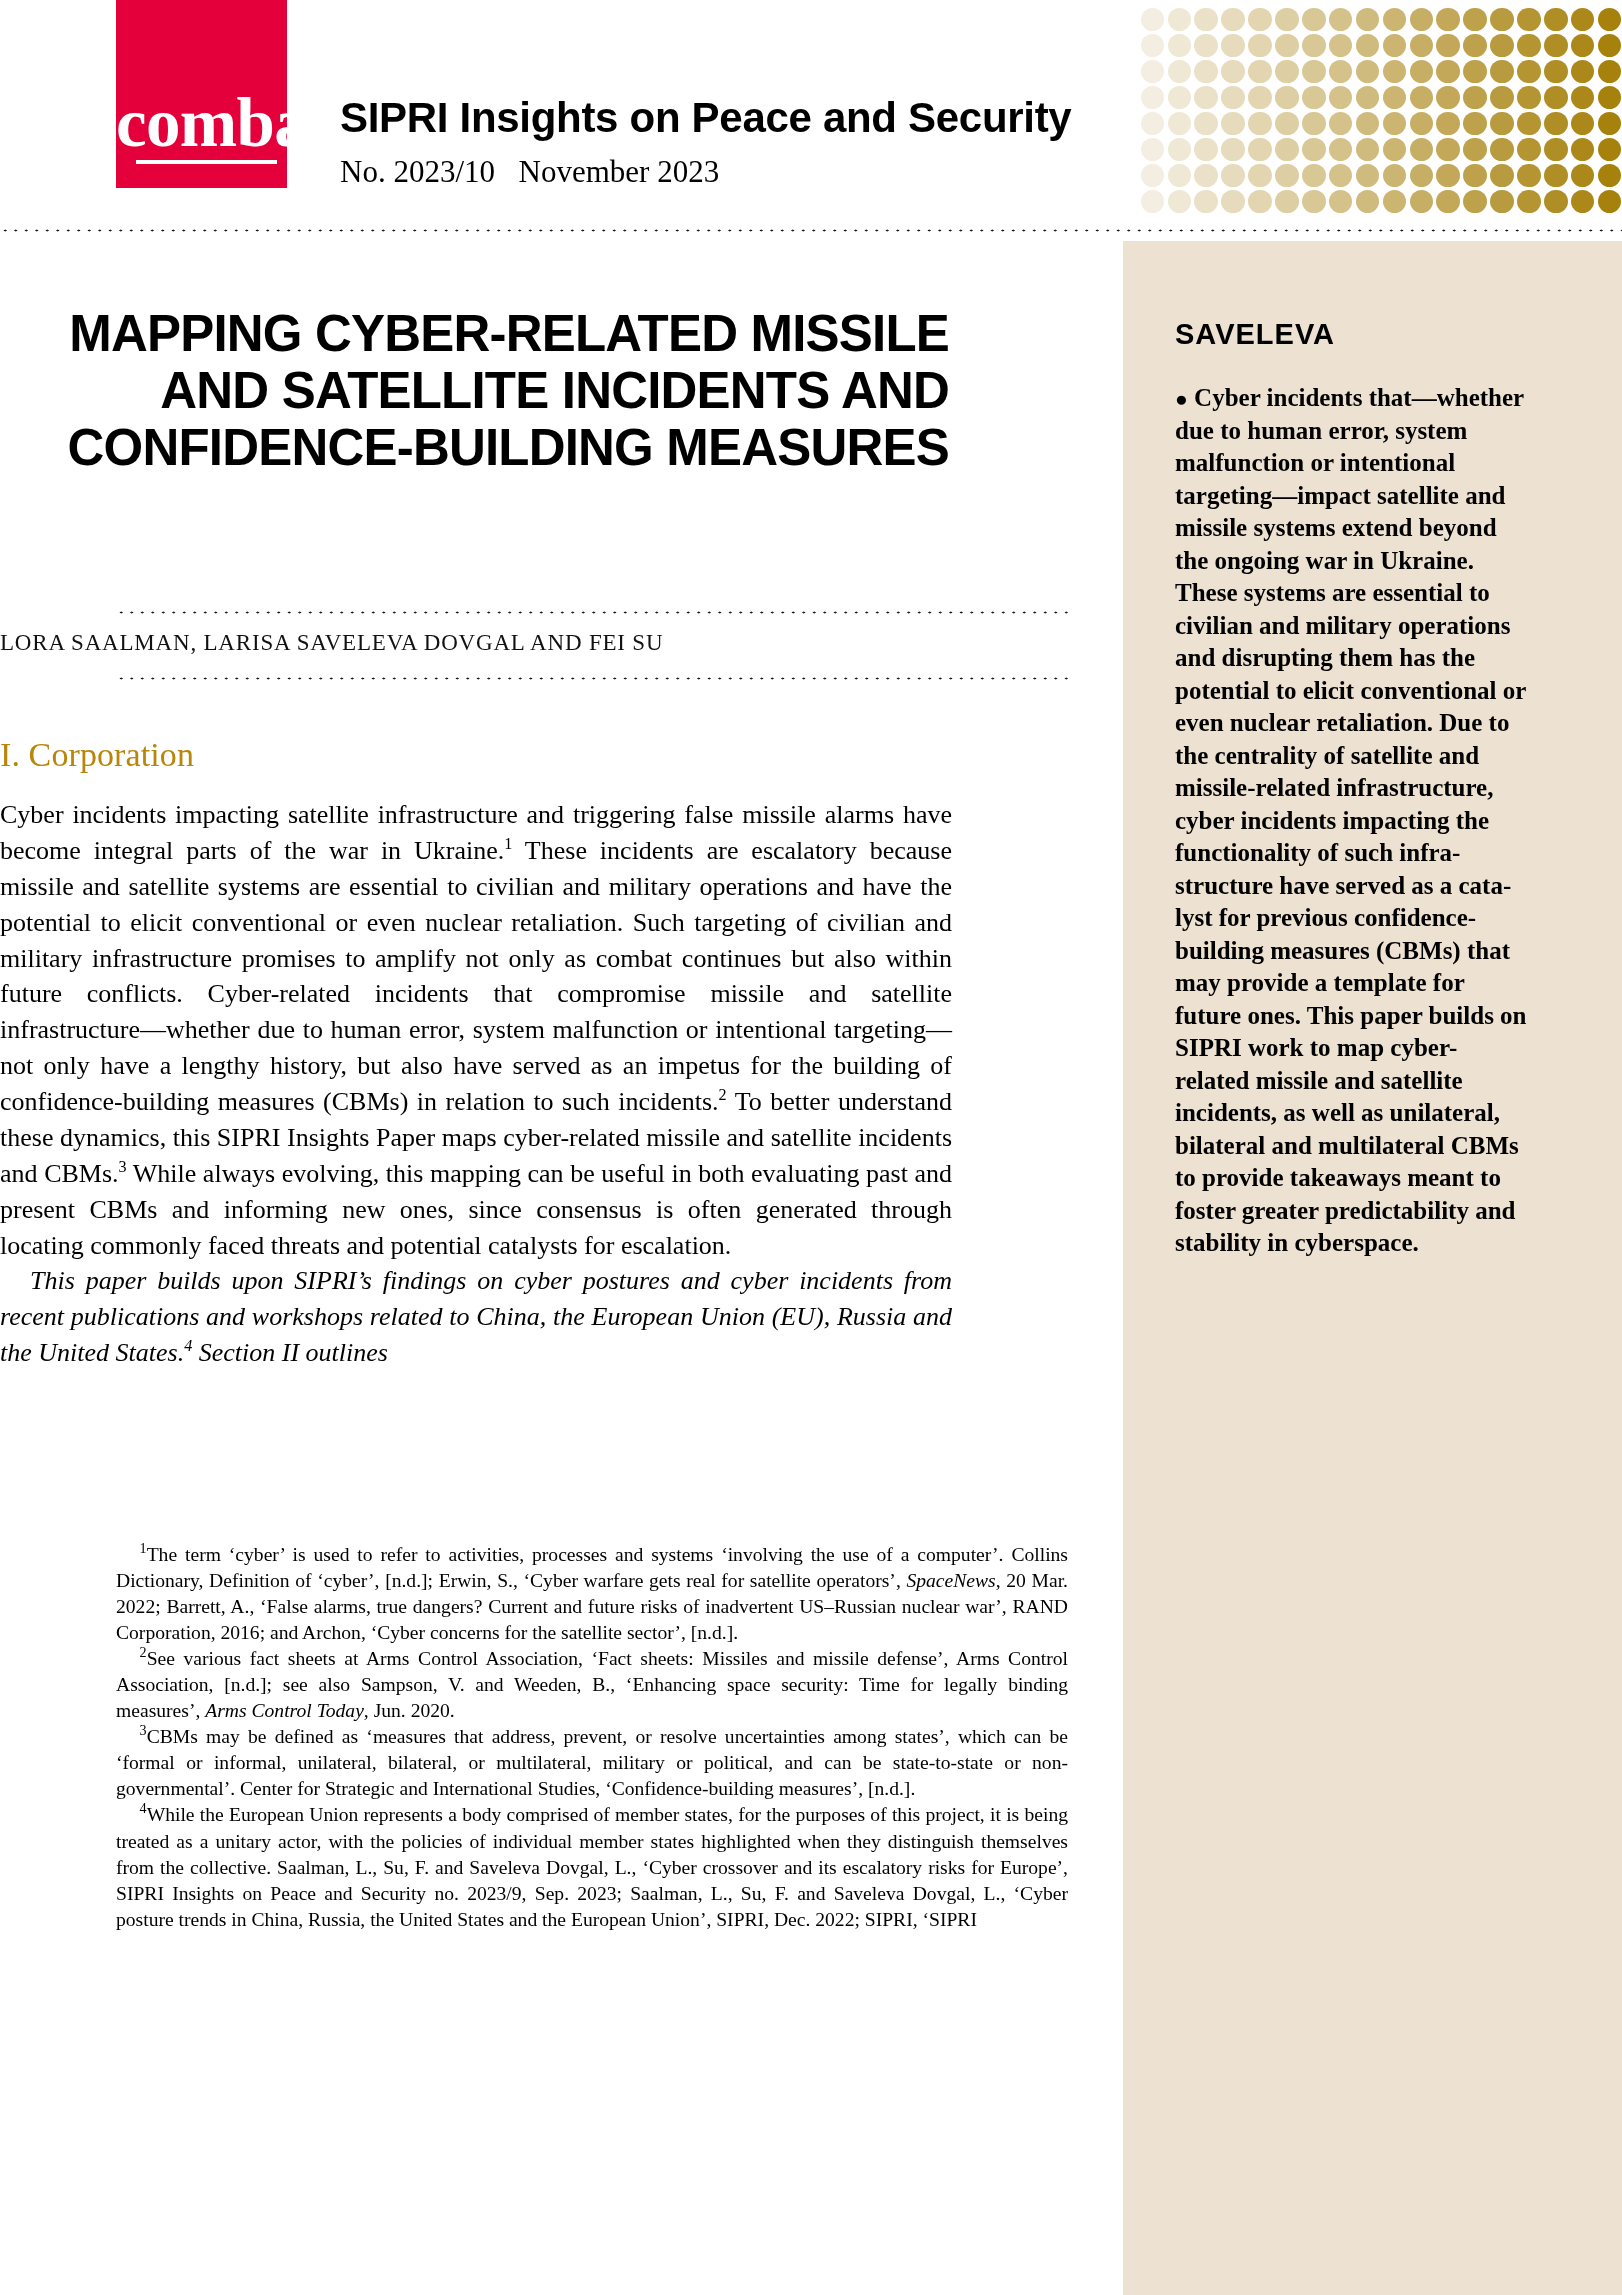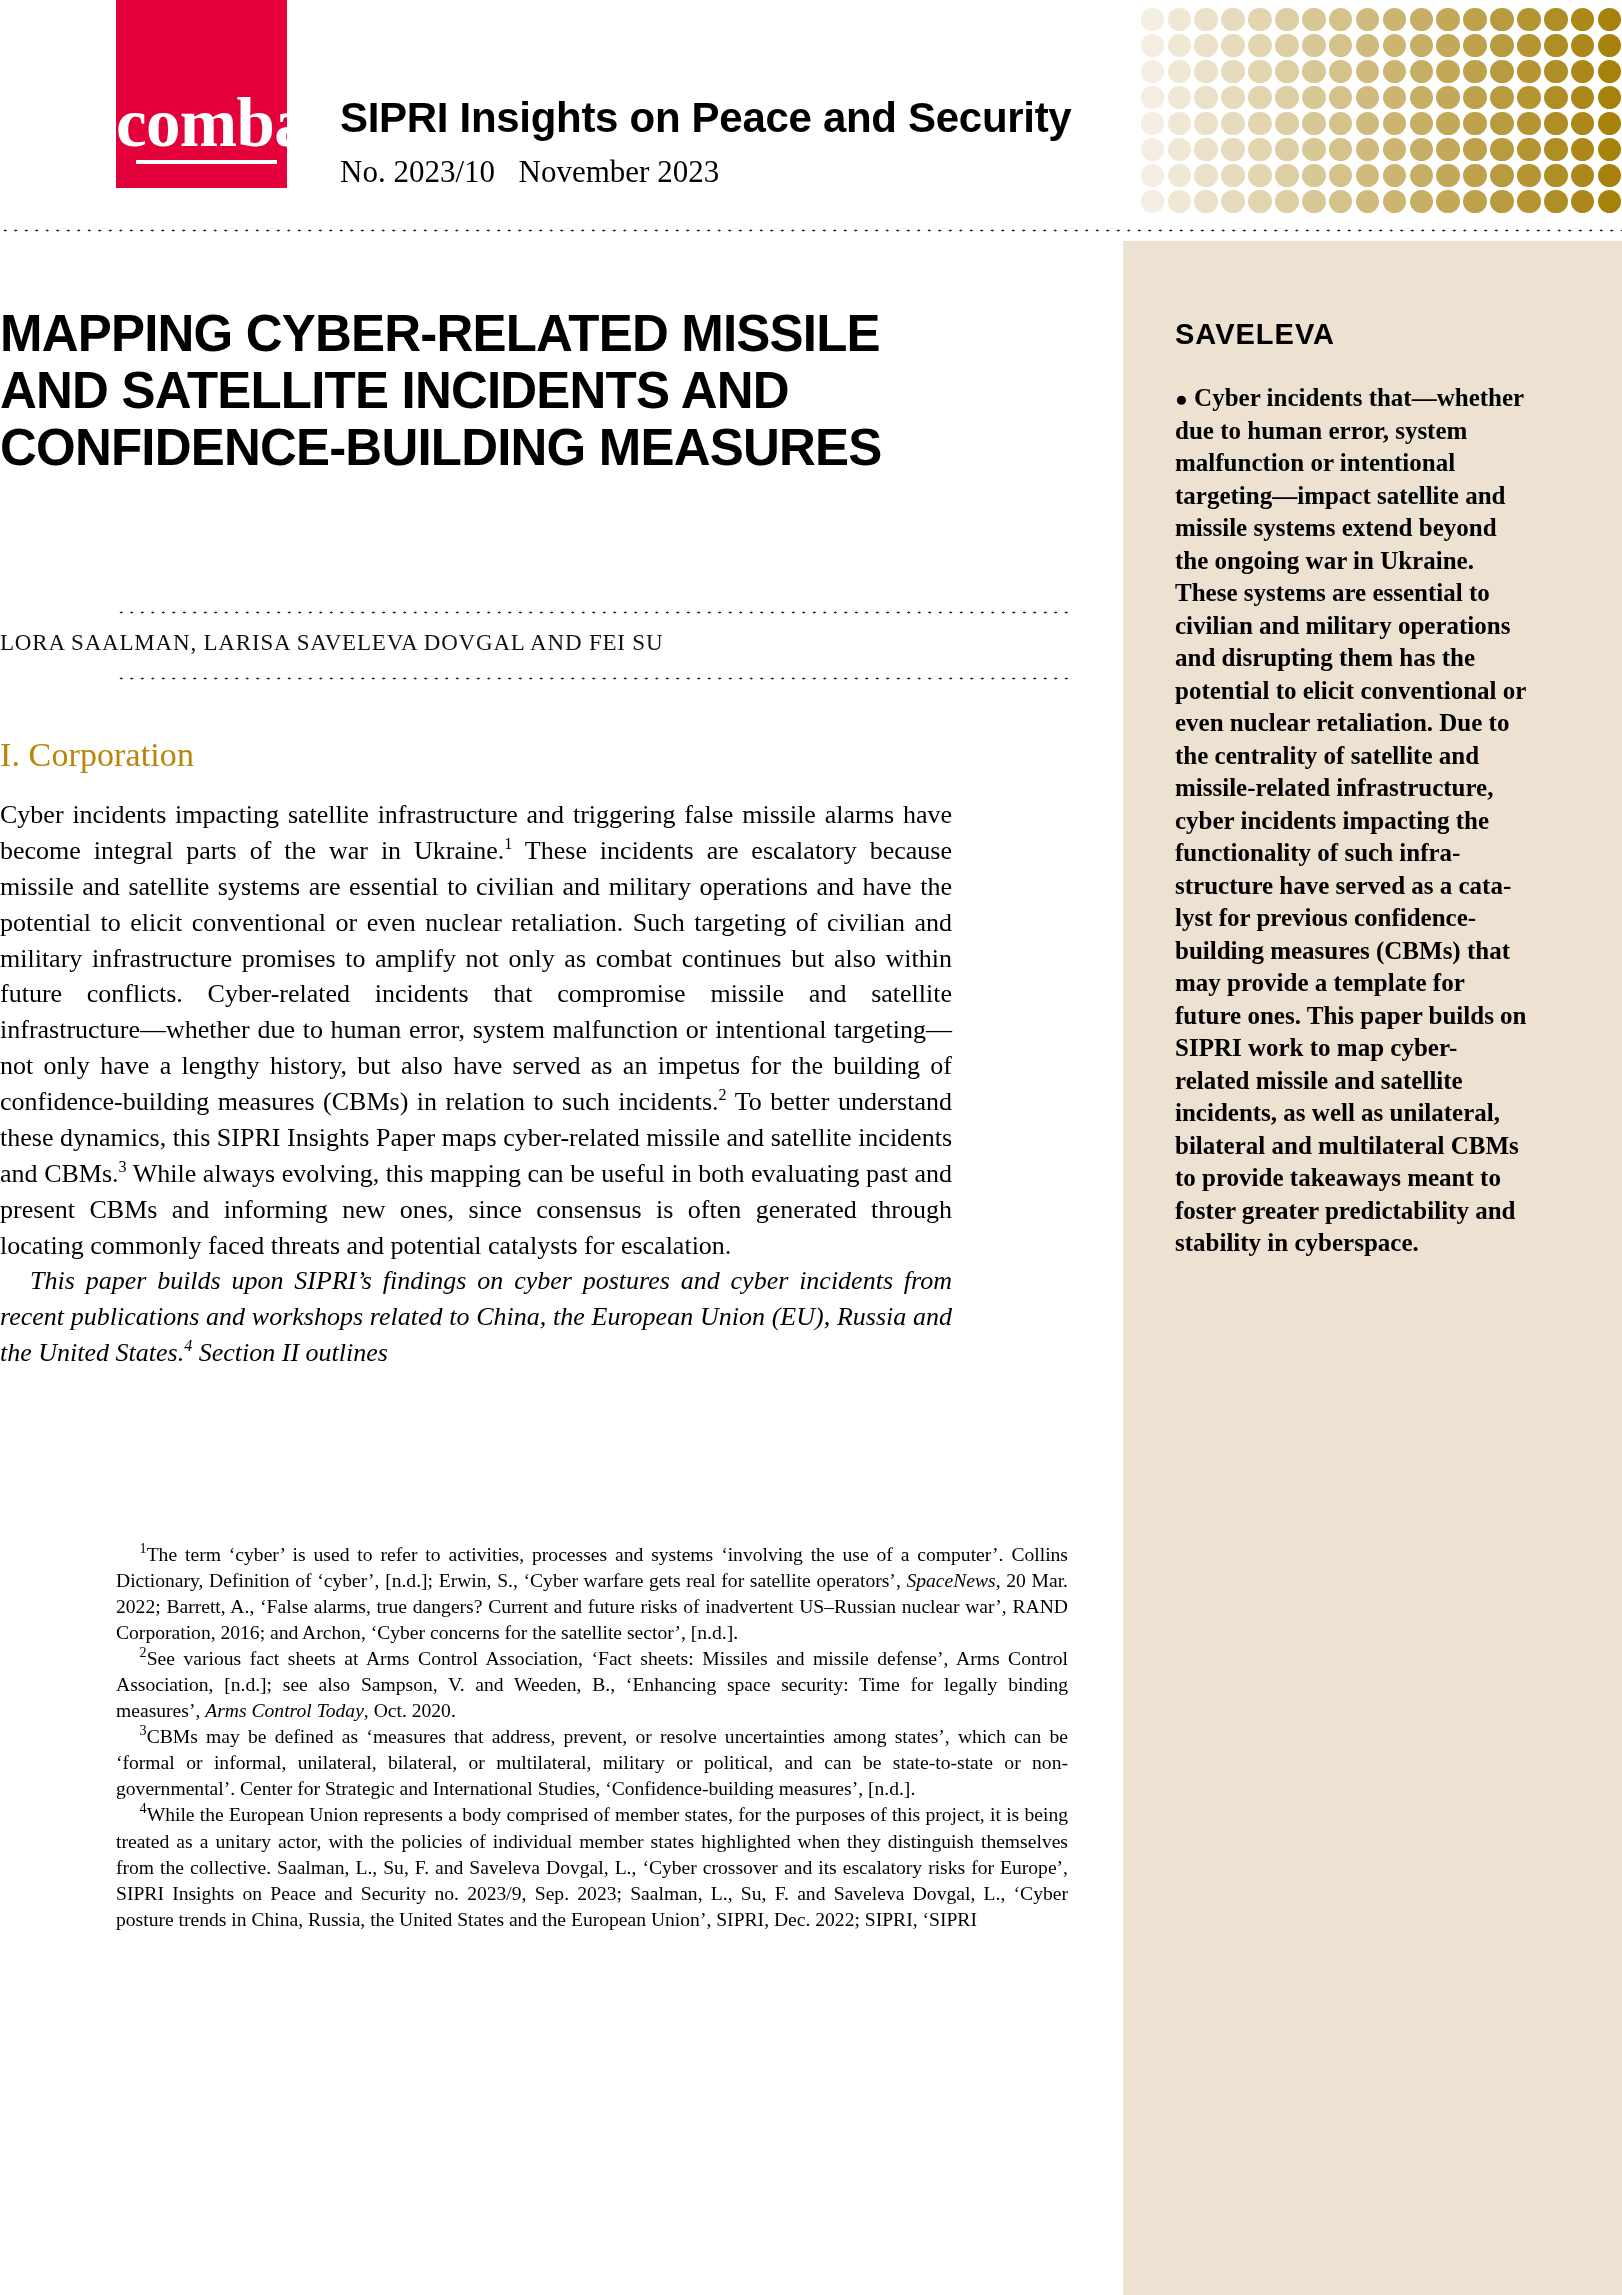--- a/index.html
+++ b/index.html
@@ -85,20 +85,21 @@
   #doc-title {
     position:absolute; left:0; top:305px;
     width:949px;
     font-family:"Liberation Sans", sans-serif;
     font-weight:700;
     font-size:51px;
     line-height:1.12;
     letter-spacing:-0.8px;
     color:#000;
     text-transform:uppercase;
+    text-align:right;
   }
 
   #authors {
     position:absolute; left:0; top:630px;
     width:949px;
     font-family:"Liberation Serif", serif;
     font-size:23px;
     letter-spacing:0.8px;
     color:#111;
     text-transform:uppercase;
@@ -341,21 +342,21 @@
 
 <div id="section-heading">I. Corporation</div>
 
 <div id="body-copy">
   <p><span>Cyber incidents impacting satellite infrastructure and triggering false missile alarms have become integral parts of the war in Ukraine.</span><sup>1</sup><span> These incidents are escalatory because missile and satellite systems are essential to civilian and military operations and have the potential to elicit conventional or even nuclear retaliation. Such targeting of civilian and military infra­structure promises to amplify not only as combat continues but also within future conflicts. Cyber-related incidents that compromise missile and satel­lite infrastructure—whether due to human error, system malfunction or intentional targeting—not only have a lengthy history, but also have served as an impetus for the building of confidence-building measures (CBMs) in relation to such incidents.</span><sup>2</sup><span> To better understand these dynamics, this SIPRI Insights Paper maps cyber-related missile and satellite incidents and CBMs.</span><sup>3</sup><span> While always evolving, this mapping can be useful in both evaluating past and present CBMs and informing new ones, since consensus is often gener­ated through locating commonly faced threats and potential catalysts for escalation.</span></p>
   <p class="indent"><span>This paper builds upon SIPRI’s findings on cyber postures and cyber incidents from recent publications and workshops related to China, the European Union (EU), Russia and the United States.</span><sup>4</sup><span> Section II outlines</span></p>
 </div>
 
 <div id="footnotes">
     <p><span class="fnum">1</span><span>The term ‘cyber’ is used to refer to activities, processes and systems ‘involving the use of a computer’. Collins Dictionary, Definition of ‘cyber’, [n.d.]; Erwin, S., ‘Cyber warfare gets real for satellite operators’, </span><i>SpaceNews</i><span>, 20 Mar. 2022; Barrett, A., ‘False alarms, true dangers? Current and future risks of inadvertent US–Russian nuclear war’, RAND Corporation, 2016; and Archon, ‘Cyber concerns for the satellite sector’, [n.d.].</span></p>
-    <p><span class="fnum">2</span><span>See various fact sheets at Arms Control Association, ‘Fact sheets: Missiles and missile defense’, Arms Control Association, [n.d.]; see also Sampson, V. and Weeden, B., ‘Enhancing space security: Time for legally binding measures’, </span><i>Arms Control Today</i><span>, Oct. 2020.</span></p>
+    <p><span class="fnum">2</span><span>See various fact sheets at Arms Control Association, ‘Fact sheets: Missiles and missile defense’, Arms Control Association, [n.d.]; see also Sampson, V. and Weeden, B., ‘Enhancing space security: Time for legally binding measures’, </span><i>Arms Control Today</i><span>, Jun. 2020.</span></p>
     <p><span class="fnum">3</span><span>CBMs may be defined as ‘measures that address, prevent, or resolve uncertainties among states’, which can be ‘formal or informal, unilateral, bilateral, or multilateral, military or political, and can be state-to-state or non-governmental’. Center for Strategic and International Studies, ‘Confidence-building measures’, [n.d.].</span></p>
     <p><span class="fnum">4</span><span>While the European Union represents a body comprised of member states, for the purposes of this project, it is being treated as a unitary actor, with the policies of individual member states highlighted when they distinguish themselves from the collective. Saalman, L., Su, F. and Saveleva Dovgal, L., ‘Cyber crossover and its escalatory risks for Europe’, SIPRI Insights on Peace and Security no. 2023/9, Sep. 2023; Saalman, L., Su, F. and Saveleva Dovgal, L., ‘Cyber posture trends in China, Russia, the United States and the European Union’, SIPRI, Dec. 2022; SIPRI, ‘SIPRI</span></p>
   </div>
 
 <div id="sidebar">
   <div id="summary-label">SAVELEVA</div>
   <div id="summary-body">
     <span id="summary-bullet">●</span>
     <span>Cyber incidents that—whether due to human error, system malfunction or inten­tional targeting—impact satel­lite and missile systems extend beyond the ongoing war in Ukraine. These systems are essential to civilian and mili­tary operations and disrupting them has the potential to elicit conventional or even nuclear retaliation. Due to the central­ity of satellite and missile-related infrastructure, cyber incidents impacting the functionality of such infra­structure have served as a cata­lyst for previous confidence-building measures (CBMs) that may provide a template for future ones. This paper builds on SIPRI work to map cyber-related missile and satellite incidents, as well as unilateral, bilateral and multilateral CBMs to provide takeaways meant to foster greater predictability and stability in cyberspace.</span>
   </div>

